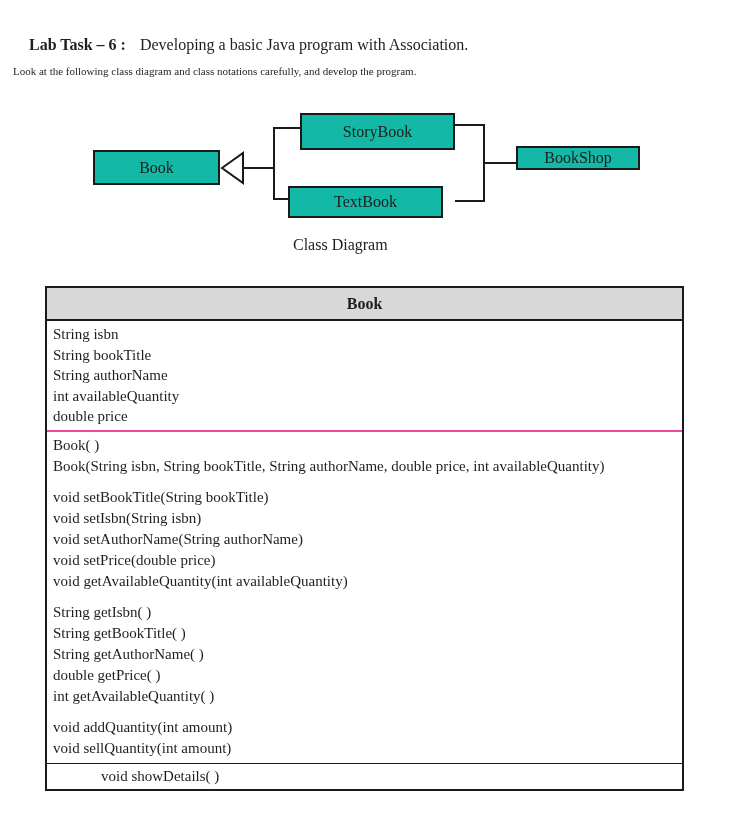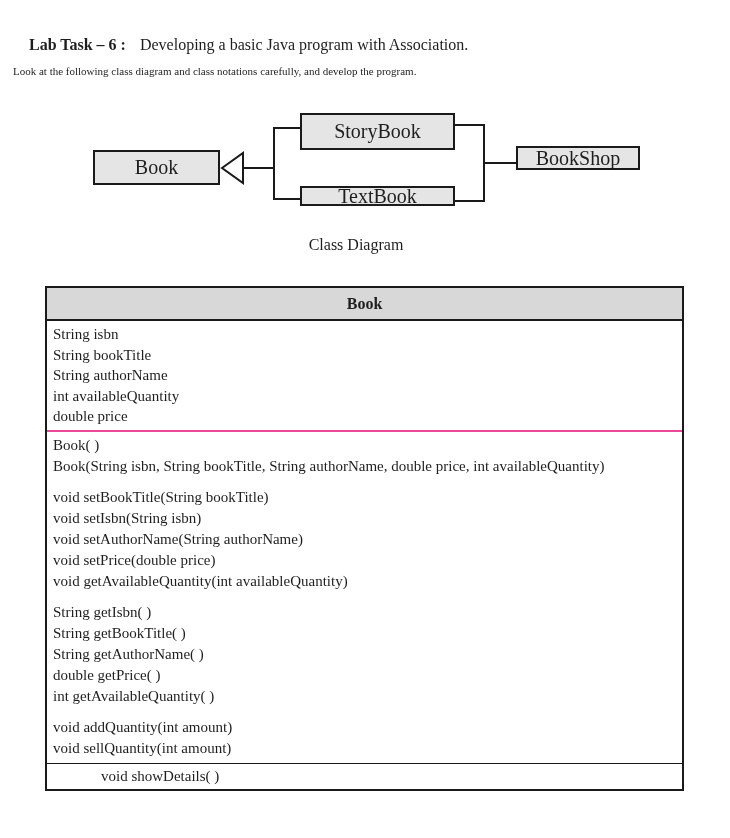--- a/index.html
+++ b/index.html
@@ -20,33 +20,33 @@
   .task-label { font-weight: bold; }
   .task-title { margin-left: 14px; }
   .instruction {
     position: absolute; left: 13px; top: 65px;
     font-size: 11px; margin: 0; white-space: nowrap;
   }
   
   .diagram-svg { position: absolute; left: 0; top: 0; }
   .cbox {
     position: absolute;
-    background: #e5e5e5;
+    background: #14b8a6;
     border: 2px solid #1a1a1a;
     box-sizing: border-box;
     display: flex; align-items: center; justify-content: center;
-    font-size: 20px;
+    font-size: 16px;
   }
   .box-book     { left: 93px;  top: 150px; width: 127px; height: 35px; }
   .box-storybook{ left: 300px; top: 113px; width: 155px; height: 37px; }
-  .box-textbook { left: 300px; top: 186px; width: 155px; height: 20px; text-decoration: underline; }
+  .box-textbook { left: 288px; top: 186px; width: 155px; height: 32px; }
   .box-bookshop { left: 516px; top: 146px; width: 124px; height: 24px; }
   .diagram-caption {
     position: absolute; left: 293px; top: 236px; width: 126px;
-    text-align: center; font-size: 16px;
+    font-size: 16px;
   }
   
   .uml {
     position: absolute; left: 45px; top: 286px; width: 639px;
     box-sizing: border-box;
     border: 2px solid #1a1a1a;
     background: #ffffff;
     font-size: 15px;
   }
   .uml-header {

